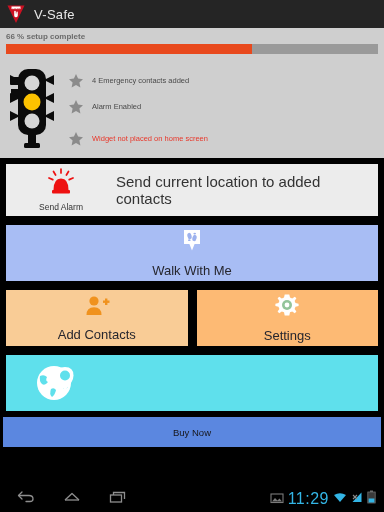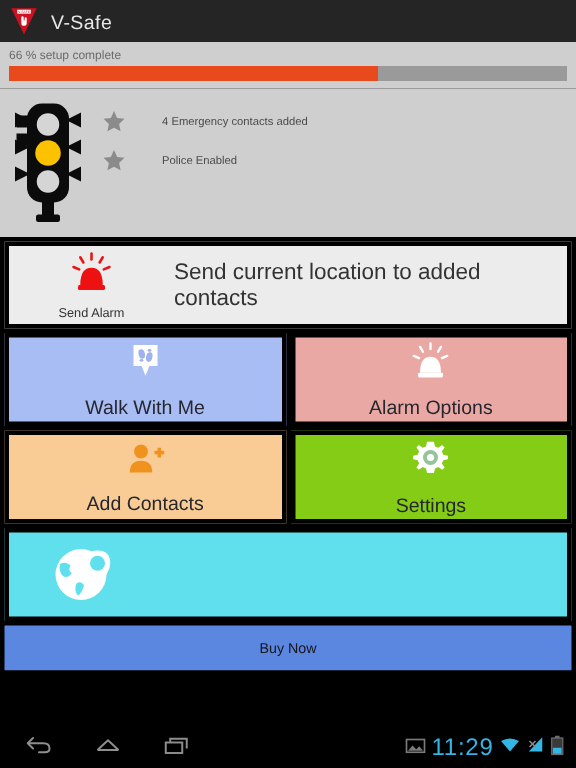--- a/index.html
+++ b/index.html
@@ -49,20 +49,21 @@
   .progress-area {
     background: #cfcfcf;
     padding: 4px 6px 5px 6px;
     flex: 0 0 auto;
   }
   .progress-label {
     font-size: 8px;
     color: #6b6b6b;
     margin-bottom: 3px;
     line-height: 9px;
+    font-weight: bold;
   }
   .progress-track {
     height: 10px;
     background: #9a9a9a;
     width: 100%;
     position: relative;
     overflow: hidden;
   }
   .progress-fill {
     height: 100%;
@@ -99,21 +100,20 @@
   .star {
     width: 16px;
     height: 16px;
     flex: 0 0 auto;
     margin-right: 8px;
   }
   .check-text {
     font-size: 7.5px;
     color: #4a4a4a;
     line-height: 10px;
-    margin-left: 16px;
   }
   .check-text.warn { color: #e8372a; }
 
   
   .panel {
     border: 3px solid #000000;
     box-sizing: border-box;
     position: relative;
   }
   .send-alarm-wrap {
@@ -301,23 +301,31 @@
         </span>
         <span class="check-text">4 Emergency contacts added</span>
       </div>
 
       <div class="check-row">
         <span class="star">
           <svg width="16" height="16" viewBox="0 0 16 16">
             <polygon points="8,1 10.1,5.6 15,6.2 11.4,9.6 12.4,14.5 8,12.1 3.6,14.5 4.6,9.6 1,6.2 5.9,5.6" fill="#8b8b8b"></polygon>
           </svg>
         </span>
-        <span class="check-text">Police Enabled</span>
+        <span class="check-text">Alarm Enabled</span>
       </div>
 
+      <div class="check-row spaced">
+        <span class="star">
+          <svg width="16" height="16" viewBox="0 0 16 16">
+            <polygon points="8,1 10.1,5.6 15,6.2 11.4,9.6 12.4,14.5 8,12.1 3.6,14.5 4.6,9.6 1,6.2 5.9,5.6" fill="#8b8b8b"></polygon>
+          </svg>
+        </span>
+        <span class="check-text warn">Widget not placed on home screen</span>
+      </div>
 
     </div>
   </div>
 
   <div class="send-alarm-wrap">
     <div class="panel send-alarm">
       <div class="send-alarm-left">
         <span>
           <svg width="30" height="28" viewBox="0 0 30 28">
             <g stroke="#ee1111" stroke-width="1.7" stroke-linecap="round">
@@ -345,51 +353,35 @@
           <g fill="#9db2ee">
             <ellipse cx="9.5" cy="8" rx="2.1" ry="3.2" transform="rotate(-14 9.5 8)"></ellipse>
             <ellipse cx="9.3" cy="12.2" rx="1.3" ry="0.9"></ellipse>
             <ellipse cx="14.5" cy="10" rx="2.1" ry="3.2" transform="rotate(14 14.5 10)"></ellipse>
             <ellipse cx="14.7" cy="5.6" rx="1.3" ry="0.9"></ellipse>
           </g>
         </svg>
       </span>
       <span class="cell-label">Walk With Me</span>
     </div>
-    <div class="grid-cell" style="background:#e9a8a4">
-      <span>
-        <svg width="28" height="26" viewBox="0 0 30 28">
-          <g stroke="#ffffff" stroke-width="1.7" stroke-linecap="round">
-            <line x1="15" y1="1" x2="15" y2="5"></line>
-            <line x1="7.5" y1="3.5" x2="9.6" y2="7"></line>
-            <line x1="22.5" y1="3.5" x2="20.4" y2="7"></line>
-            <line x1="3" y1="10" x2="6.8" y2="11.6"></line>
-            <line x1="27" y1="10" x2="23.2" y2="11.6"></line>
-          </g>
-          <path d="M7.5 22 Q7.5 10.5 15 10.5 Q22.5 10.5 22.5 22 Z" fill="#ffffff"></path>
-          <rect x="6" y="22" width="18" height="3.4" rx="1" fill="#ffffff"></rect>
-        </svg>
-      </span>
-      <span class="cell-label">Alarm Options</span>
-    </div>
   </div>
 
   <div class="grid-row">
     <div class="grid-cell" style="background:#f9cc96">
       <span>
         <svg width="26" height="24" viewBox="0 0 26 24">
           <circle cx="10" cy="7" r="4.6" fill="#f0921e"></circle>
           <path d="M2.5 21 Q2.5 13.2 10 13.2 Q17.5 13.2 17.5 21 Z" fill="#f0921e"></path>
           <rect x="19" y="6.5" width="6.5" height="2.4" fill="#f0921e"></rect>
           <rect x="21" y="4.5" width="2.4" height="6.5" fill="#f0921e"></rect>
         </svg>
       </span>
       <span class="cell-label">Add Contacts</span>
     </div>
-    <div class="grid-cell" style="background:#84cc16">
+    <div class="grid-cell" style="background:#fdba74">
       <span>
         <svg width="26" height="26" viewBox="0 0 26 26">
           <path d="M13 1.5 L15.3 1.5 L16 4.6 L18.2 5.5 L20.8 3.7 L22.4 5.3 L20.6 7.9 L21.5 10.1 L24.6 10.8 L24.6 13.1 L21.5 13.8 L20.6 16 L22.4 18.6 L20.8 20.2 L18.2 18.4 L16 19.3 L15.3 22.4 L13 22.4 L10.7 22.4 L10 19.3 L7.8 18.4 L5.2 20.2 L3.6 18.6 L5.4 16 L4.5 13.8 L1.4 13.1 L1.4 10.8 L4.5 10.1 L5.4 7.9 L3.6 5.3 L5.2 3.7 L7.8 5.5 L10 4.6 L10.7 1.5 Z" fill="#ffffff"></path>
           <circle cx="13" cy="12" r="5" fill="#93c49a"></circle>
           <circle cx="13" cy="12" r="2.4" fill="#ffffff"></circle>
         </svg>
       </span>
       <span class="cell-label">Settings</span>
     </div>
   </div>

